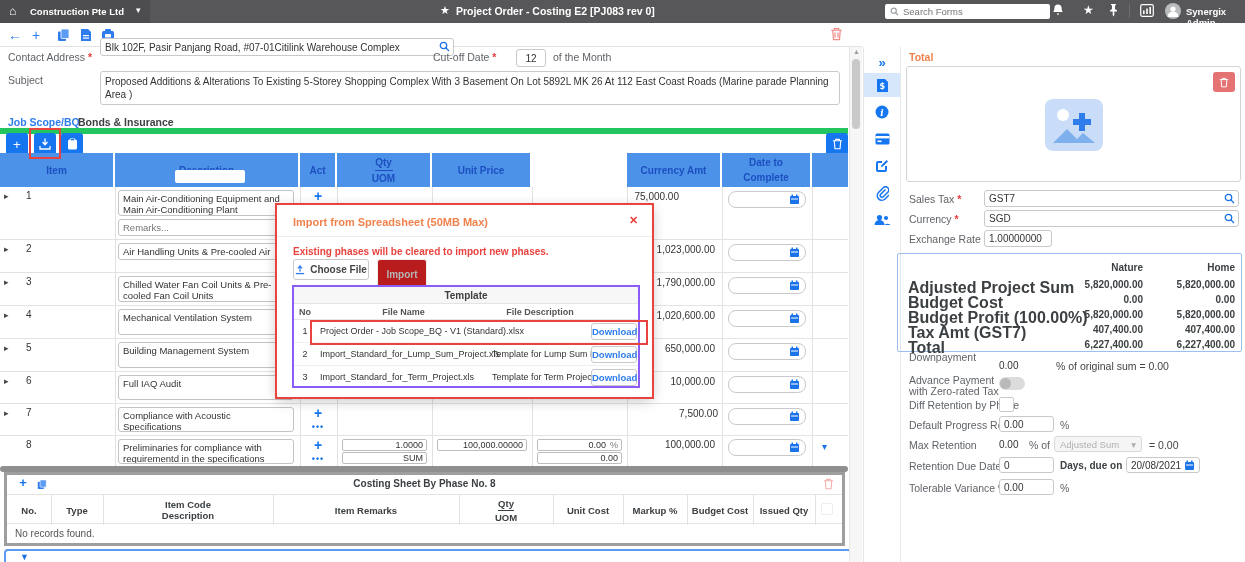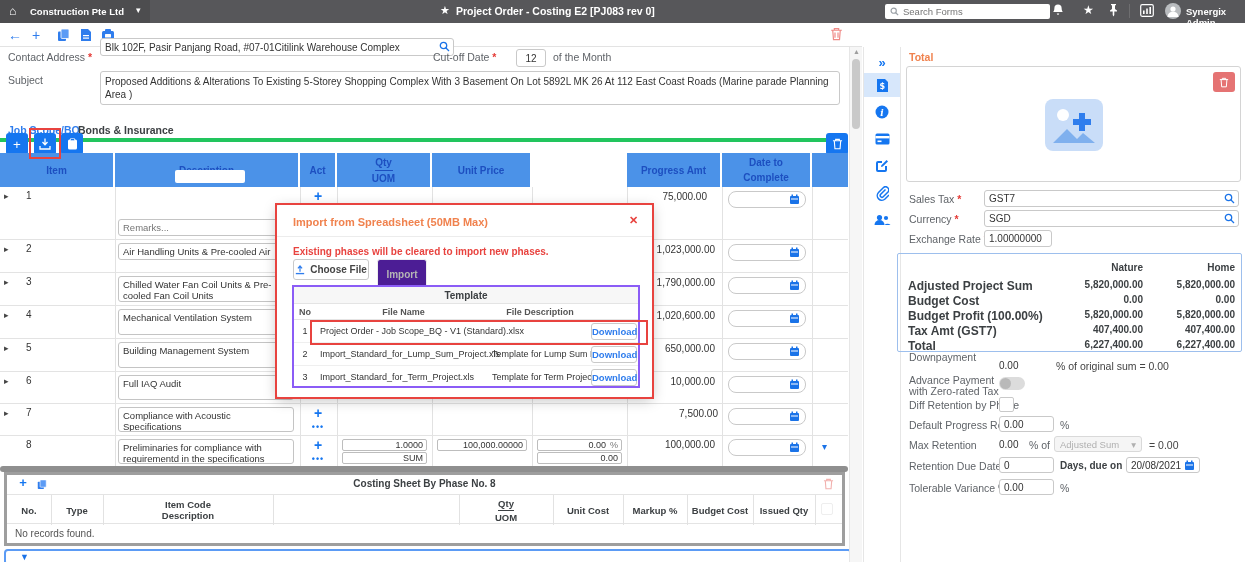--- a/index.html
+++ b/index.html
@@ -30,21 +30,21 @@
 .plus{color:#1576f0;font-weight:bold;font-size:14px;line-height:12px;text-align:center;cursor:pointer}
 .dots{color:#1576f0;font-weight:bold;font-size:9px;letter-spacing:1px;text-align:center;cursor:pointer}
 .numipt{border:1px solid #bdbdbd;border-radius:2px;font-size:9px;text-align:right;padding:0 3px;display:flex;align-items:center;justify-content:flex-end;background:#fff}
 
 .modal{left:277px;top:205px;width:375px;height:192px;background:#fff;border-radius:3px;box-shadow:0 3px 14px rgba(0,0,0,.25);z-index:30}
 .mbtn{border:1px solid #c9c9c9;border-radius:3px;background:#fff;font-size:10px;font-weight:bold;color:#444;display:flex;align-items:center;gap:5px;justify-content:center;cursor:pointer;font-family:"Liberation Sans",sans-serif}
 .dl{border:1px solid #c9c9c9;border-radius:3px;background:#fff;color:#2f7ded;font-size:9.5px;font-weight:bold;text-align:center;line-height:16px;cursor:pointer}
 .anno{border:2px solid #e8433f;background:transparent;z-index:40;pointer-events:none}
 
 .sideico{width:36px;height:24px;display:flex;align-items:center;justify-content:center;cursor:pointer}
-.sum-lbl{font-weight:bold;font-size:12px;color:#3c4043}
+.sum-lbl{font-weight:bold;font-size:16px;color:#3c4043}
 .sum-num{font-weight:bold;font-size:10px;text-align:right;color:#3c4043}
 .toggle{width:26px;height:13px;border-radius:7px;background:#dcdcdc;position:relative;cursor:pointer}
 .toggle::after{content:"";position:absolute;left:1px;top:1px;width:11px;height:11px;border-radius:50%;background:#b9b9b9}
 .chk{width:15px;height:15px;border:1px solid #c9c9c9;border-radius:2px;background:#fff;cursor:pointer}
 
 .cs-th{font-weight:bold;font-size:9.5px;color:#3c4043;display:flex;flex-direction:column;align-items:center;justify-content:center;text-align:center}
 .scroll-track{background:#f6f6f6;border-left:1px solid #e6e6e6}
 </style>
 </head>
 <body>
@@ -137,21 +137,21 @@
   </span>
 </div>
 <div class="abs lbl req" style="left:433px;top:51px">Cut-off Date</div>
 <div class="abs" style="left:516px;top:49px;width:30px;height:18px">
   <input class="ipt" style="text-align: center;" value="12">
 </div>
 <div class="abs lbl" style="left:553px;top:51px">of the Month</div>
 <div class="abs lbl" style="left:8px;top:74px">Subject</div>
 <textarea class="abs ipt" style="left: 100px; top: 71px; width: 740px; height: 34px; resize: none; line-height: 13px; padding-top: 3px;">Proposed Additions &amp; Alterations To Existing 5-Storey Shopping Complex With 3 Basement On Lot 5892L MK 26 At 112 East Coast Roads (Marine parade Planning Area )</textarea>
 
-<div class="abs" style="left:0;top:120px;width:848px;height:22px;border-bottom:4px solid #22c55e">
+<div class="abs" style="left:0;top:112px;width:848px;height:22px;border-bottom:6px solid #22c55e">
   <button class="abs tab" style="left:8px;top:4px;color:#2f7ded">Job Scope/BQ</button>
   <button class="abs tab" style="left:78px;top:4px;color:#3c4043">Bonds &amp; Insurance</button>
 </div>
 
 <button class="abs bluebtn" style="left:6px;top:133px">
     <span>+</span>
   </button>
 <button class="abs bluebtn" style="left:34px;top:133px">
   <svg width="12" height="12" viewBox="0 0 12 12">
       <path d="M6 0.5v6M3.5 4L6 6.8 8.5 4" stroke="#fff" stroke-width="1.3" fill="none"></path>
@@ -184,43 +184,44 @@
     </div>
   <div class="abs th" style="left:337px;top:0;width:95px;height:34px">
     <span>Qty</span>
       <span style="display:block;width:18px;border-top:1px solid #1d4fc0;margin:2px 0"></span>
       <span>UOM</span>
   </div>
   <div class="abs th" style="left:432px;top:0;width:100px;height:34px">
       <span>Unit Price</span>
     </div>
   <div class="abs th" style="left:627px;top:0;width:95px;height:34px">
-      <span>Progress Amt</span>
+      <span>Currency Amt</span>
     </div>
   <div class="abs th" style="left:722px;top:0;width:90px;height:34px">
       <span style="width:60px;line-height:15px">Date to Complete</span>
     </div>
   <div class="abs th" style="left:812px;top:0;width:36px;height:34px;border-right:none"></div>
 
   <div class="abs vline" style="left:115px;top:34px;height:279px"></div>
   <div class="abs vline" style="left:300px;top:34px;height:279px"></div>
   <div class="abs vline" style="left:337px;top:34px;height:279px"></div>
   <div class="abs vline" style="left:432px;top:34px;height:279px"></div>
   <div class="abs vline" style="left:532px;top:34px;height:279px"></div>
   <div class="abs vline" style="left:627px;top:34px;height:279px"></div>
   <div class="abs vline" style="left:722px;top:34px;height:279px"></div>
   <div class="abs vline" style="left:812px;top:34px;height:279px"></div>
 
   <div class="abs row" style="left:0;top:34px;width:848px;height:53px">
     <span class="abs" style="left:4px;top:4px;font-size:9px;color:#444;cursor:pointer">▸</span>
     <span class="abs" style="left:26px;top:3px;font-size:10px">1</span>
+    <div class="abs descbox" style="left:118px;top:3px;width:176px;height:26px">Main  Air-Conditioning  Equipment  and  Main  Air-Conditioning Plant</div>
     <input class="abs descbox" style="left: 118px; top: 32px; width: 176px; height: 17px; color: rgb(154, 160, 166);" placeholder="Remarks...">
     <div class="abs plus" style="left:303px;top:3px;width:30px">+</div>
     <div class="abs dots" style="left:303px;top:20px;width:30px">•••</div>
-    <div class="abs amt" style="left:627px;top:4px;width:80px">75,000.00</div>
+    <div class="abs amt" style="left:599px;top:4px;width:80px">75,000.00</div>
     <div class="abs dateipt" style="left:728px;top:4px;width:78px">
         <svg width="11" height="11" viewBox="0 0 11 11">
           <rect x="1" y="2" width="9" height="8" rx="1" fill="#1a73e8"></rect>
           <rect x="2.5" y="0.5" width="1.5" height="2.5" fill="#1a73e8"></rect>
           <rect x="7" y="0.5" width="1.5" height="2.5" fill="#1a73e8"></rect>
           <rect x="2" y="4.5" width="7" height="1" fill="#fff"></rect>
         </svg>
       </div>
   </div>
 
@@ -363,20 +364,21 @@
       </svg>
   </span>
 
   <div class="abs" style="left:0;top:19px;width:835px;height:30px;border-top:1px solid #e4e4e4;border-bottom:1px solid #e4e4e4">
     <div class="abs cs-th" style="left:0;top:0;width:44px;height:30px">No.</div>
     <div class="abs cs-th" style="left:44px;top:0;width:52px;height:30px">Type</div>
     <div class="abs cs-th" style="left:96px;top:0;width:170px;height:30px">
         <span>Item Code</span>
         <span>Description</span>
       </div>
+    <div class="abs cs-th" style="left:266px;top:0;width:186px;height:30px">Item Remarks</div>
     <div class="abs cs-th" style="left:452px;top:0;width:94px;height:30px">
         <span>Qty</span>
         <span style="display:block;width:16px;border-top:1px solid #3c4043;margin:1px 0"></span>
         <span>UOM</span>
       </div>
     <div class="abs cs-th" style="left:546px;top:0;width:70px;height:30px">Unit Cost</div>
     <div class="abs cs-th" style="left:616px;top:0;width:64px;height:30px">Markup %</div>
     <div class="abs cs-th" style="left:680px;top:0;width:66px;height:30px">Budget Cost</div>
     <div class="abs cs-th" style="left:746px;top:0;width:62px;height:30px">Issued Qty</div>
     <div class="abs" style="left:814px;top:8px;width:12px;height:12px;border:1px solid #eee;border-radius:2px"></div>
@@ -407,21 +409,21 @@
   <button class="abs" style="left:352px;top:9px;color:#e8433f;font-weight:bold;font-size:11px;background:none;border:none;cursor:pointer">✕</button>
   <div class="abs" style="left:0;top:31px;width:375px;height:1px;background:#ececec"></div>
   <div class="abs" style="left:16px;top:41px;color:#e8433f;font-weight:bold;font-size:10px">Existing phases will be cleared to import new phases.</div>
   <button class="abs mbtn" style="left:16px;top:54px;width:76px;height:21px">
     <svg width="10" height="10" viewBox="0 0 12 12">
         <path d="M6 8V1.5M3.5 4L6 1.2 8.5 4" stroke="#2f7ded" stroke-width="1.4" fill="none"></path>
         <rect x="1" y="9.5" width="10" height="1.6" fill="#2f7ded"></rect>
       </svg>
     <span>Choose File</span>
   </button>
-  <button class="abs mbtn" style="left:100px;top:54px;width:50px;height:31px;border-color:#eee;color:#b5b5b5;background:#4c1d95">
+  <button class="abs mbtn" style="left:100px;top:54px;width:50px;height:31px;border-color:#eee;color:#b5b5b5;background:#b91c1c">
       <span>Import</span>
     </button>
 
   <div class="abs" style="left:15px;top:80px;width:348px;height:103px;border:2px solid #8b5cf6">
     <div style="height:17px;background:#f7f7f7;border-bottom:1px solid #e4e4e4;text-align:center;font-weight:bold;font-size:10px;line-height:17px;color:#3c4043">Template</div>
     <div style="position:relative;height:16px;border-bottom:1px solid #e4e4e4;font-weight:bold;font-size:9px;color:#555">
       <span class="abs" style="left:0;width:22px;text-align:center;top:3px">No</span>
       <span class="abs" style="left:22px;width:175px;text-align:center;top:3px">File Name</span>
       <span class="abs" style="left:197px;width:98px;text-align:center;top:3px">File Description</span>
     </div>

